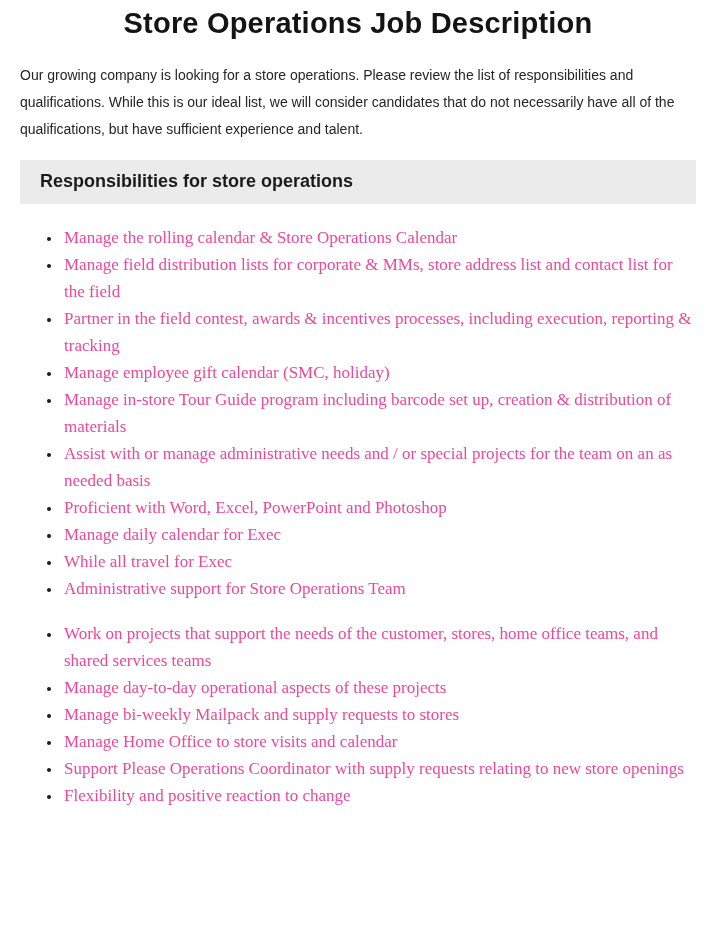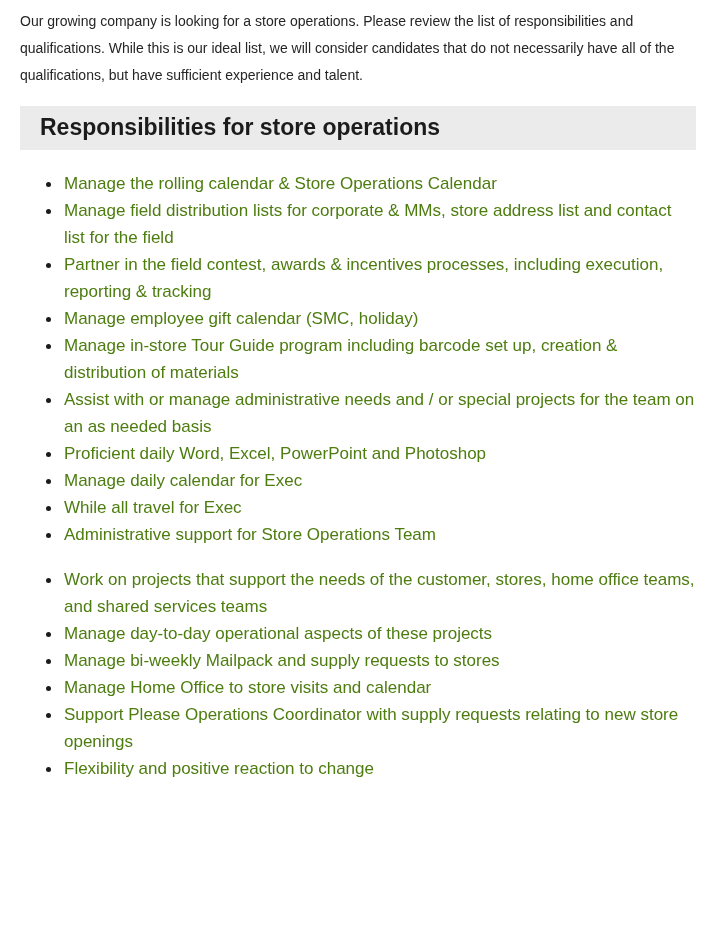--- a/index.html
+++ b/index.html
@@ -29,62 +29,64 @@
     letter-spacing: 0.2px;
   }
   .intro {
     font-size: 14px;
     line-height: 27px;
     margin: 8px 0 17px 0;
     color: #252525;
   }
   .section-heading {
     background: #ebebeb;
-    font-size: 23px;
+    font-size: 18px;
     font-weight: 700;
     color: #1b1b1b;
     padding: 12px 20px 13px 20px;
     margin: 0 0 20px 0;
     line-height: 19px;
   }
   ul.bullet-list {
     margin: 0 0 18px 0;
     padding: 0 0 0 42px;
     font-size: 17px;
     line-height: 27px;
-    color: #4d7c0f;
+    color: #ec4899;
+    font-family: Liberation Serif, serif;
   }
   ul.bullet-list li {
     padding-left: 2px;
   }
   ul.bullet-list li::marker {
     font-size: 15px;
     color: #1b1b1b;
   }
 </style>
 </head>
 <body>
 
 <div class="page">
 
+  <h1 class="doc-title">Store Operations Job Description</h1>
 
   <p class="intro">Our growing company is looking for a store operations. Please review the list of responsibilities and qualifications. While this is our ideal list, we will consider candidates that do not necessarily have all of the qualifications, but have sufficient experience and talent.</p>
 
   <div class="section-heading">
     <span>Responsibilities for store operations</span>
   </div>
 
   <ul class="bullet-list">
     <li>Manage the rolling calendar &amp; Store Operations Calendar</li>
     <li>Manage field distribution lists for corporate &amp; MMs, store address list and contact list for the field</li>
     <li>Partner in the field contest, awards &amp; incentives processes, including execution, reporting &amp; tracking</li>
     <li>Manage employee gift calendar (SMC, holiday)</li>
     <li>Manage in-store Tour Guide program including barcode set up, creation &amp; distribution of materials</li>
     <li>Assist with or manage administrative needs and / or special projects for the team on an as needed basis</li>
-    <li>Proficient daily Word, Excel, PowerPoint and Photoshop</li>
+    <li>Proficient with Word, Excel, PowerPoint and Photoshop</li>
     <li>Manage daily calendar for Exec</li>
     <li>While all travel for Exec</li>
     <li>Administrative support for Store Operations Team</li>
   </ul>
 
 
   <ul class="bullet-list">
     <li>Work on projects that support the needs of the customer, stores, home office teams, and shared services teams</li>
     <li>Manage day-to-day operational aspects of these projects</li>
     <li>Manage bi-weekly Mailpack and supply requests to stores</li>

